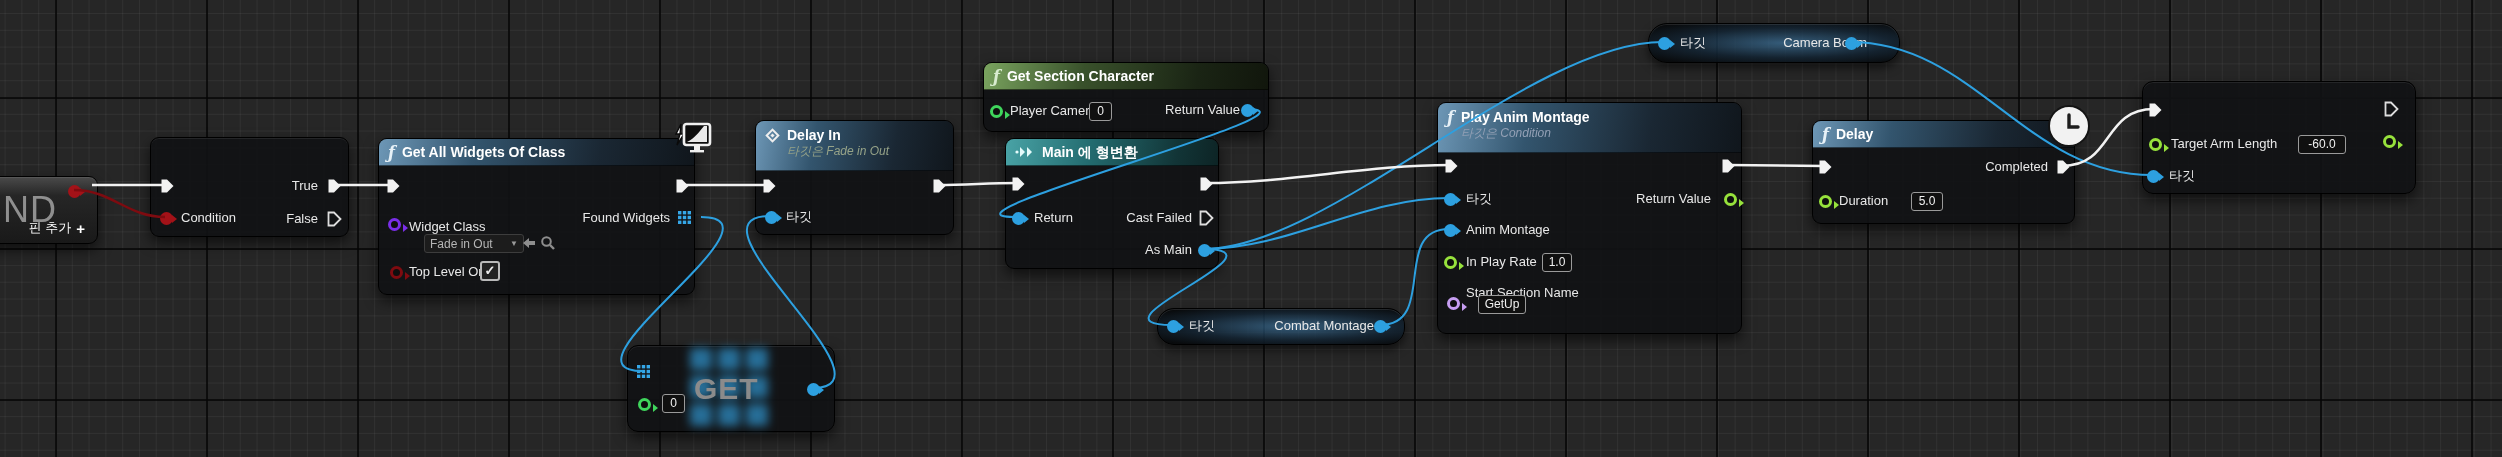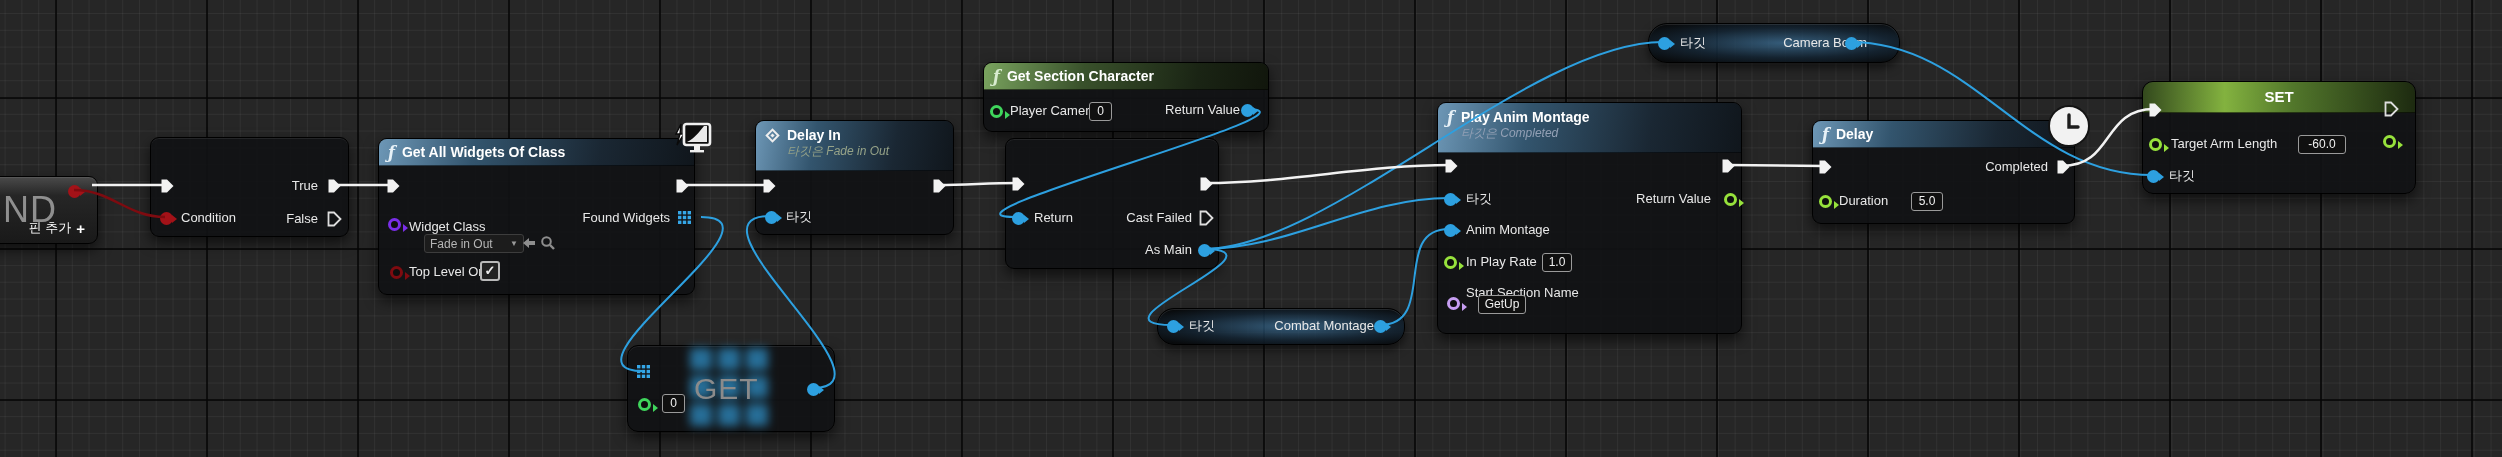--- a/index.html
+++ b/index.html
@@ -44,21 +44,21 @@
     background:radial-gradient(ellipse at 55% 50%, rgba(64,130,180,.6) 0%, rgba(18,34,48,.9) 55%, rgba(8,10,12,.97) 90%);
     box-shadow:inset 0 1px 0 rgba(255,255,255,.1), 0 5px 10px rgba(0,0,0,.55)}
   .drop{position:absolute;background:#1c1c1c;border:1px solid #3d3d3d;border-radius:3px;color:#b6b6b6;
     font-size:12px;display:flex;align-items:center;justify-content:space-between;padding:0 5px;height:17px}
   .drop .car{font-size:8px;color:#9a9a9a;margin-left:4px}
   .chk{position:absolute;width:16px;height:16px;background:#222;border:2px solid #b9b9b9;border-radius:3px;
     color:#ececec;font-size:13px;font-weight:bold;line-height:15px;text-align:center}
   .nd-big{position:absolute;font-size:36px;font-weight:normal;color:#8f8f8f;letter-spacing:1px}
   .addpin{position:absolute;font-size:13px;color:#fff;display:flex;gap:5px;align-items:center}
   .addpin b{font-size:15px}
-  .getword{position:absolute;font-size:30px;font-weight:normal;color:#8b8b8b;letter-spacing:1px;z-index:2}
+  .getword{position:absolute;font-size:30px;font-weight:bold;color:#8b8b8b;letter-spacing:1px;z-index:2}
   .getgrid{position:absolute;display:grid;grid-template-columns:repeat(3,22px);grid-template-rows:repeat(3,22px);
     gap:6px;filter:blur(5px);opacity:.8;z-index:1}
   .getgrid div{background:#2c85b8;border-radius:2px}
   .clock{position:absolute;z-index:3}
   svg{display:block}
   .wires{position:absolute;left:0;top:0;z-index:6;pointer-events:none}
 </style>
 </head>
 <body>
 
@@ -213,20 +213,30 @@
     <span class="tt">Get Section Character</span>
   </div>
   <span class="circ ring c-green" style="left:6px;top:42px"></span>
   <span class="lab" style="left:26px;top:40px">Player Camera</span>
   <span class="vbox" style="left:105px;top:39px;min-width:13px">0</span>
   <span class="lab r" style="right:28px;top:39px">Return Value</span>
   <span class="circ fill c-blue" style="left:257px;top:41px"></span>
 </div>
 
 <div class="node" style="left:1005px;top:138px;width:212px;height:129px">
+  <div class="hdr h1 hdr-teal">
+    <span>
+      <svg width="20" height="12" viewBox="0 0 20 12">
+          <circle cx="2" cy="6" r="1.6" fill="#e5fbfb"></circle>
+          <path d="M5 1 l5 5 -5 5 z" fill="#e5fbfb"></path>
+          <path d="M12 1 l5 5 -5 5 z" fill="#e5fbfb"></path>
+        </svg>
+    </span>
+    <span class="tt">Main 에 형변환</span>
+  </div>
   <span class="pexec" style="left:5px;top:37px">
       <svg width="15" height="16">
         <path d="M1.5 1.5 h5.5 l6.5 6.5 -6.5 6.5 h-5.5 z" fill="#f2f2f2"></path>
       </svg>
     </span>
   <span class="pexec" style="left:193px;top:37px">
       <svg width="15" height="16">
         <path d="M1.5 1.5 h5.5 l6.5 6.5 -6.5 6.5 h-5.5 z" fill="#f2f2f2"></path>
       </svg>
     </span>
@@ -287,21 +297,21 @@
   <span class="lab" style="left:31px;top:11px">타깃</span>
   <span class="lab r" style="right:32px;top:11px">Camera Boom</span>
   <span class="circ fill c-blue" style="left:196px;top:13px"></span>
 </div>
 
 <div class="node" style="left:1437px;top:102px;width:303px;height:230px">
   <div class="hdr h2 hdr-blue">
     <span class="fx">ƒ</span>
     <span>
         <div class="tt">Play Anim Montage</div>
-      <div class="st" style="color:#93a0b5">타깃은 Completed</div>
+      <div class="st" style="color:#93a0b5">타깃은 Condition</div>
       </span>
   </div>
   <span class="pexec" style="left:6px;top:55px">
       <svg width="15" height="16">
         <path d="M1.5 1.5 h5.5 l6.5 6.5 -6.5 6.5 h-5.5 z" fill="#f2f2f2"></path>
       </svg>
     </span>
   <span class="pexec" style="left:283px;top:55px">
       <svg width="15" height="16">
         <path d="M1.5 1.5 h5.5 l6.5 6.5 -6.5 6.5 h-5.5 z" fill="#f2f2f2"></path>
@@ -342,23 +352,20 @@
       <svg width="15" height="16">
         <path d="M1.5 1.5 h5.5 l6.5 6.5 -6.5 6.5 h-5.5 z" fill="#f2f2f2"></path>
       </svg>
     </span>
   <span class="circ ring c-lime" style="left:6px;top:74px"></span>
   <span class="lab" style="left:26px;top:72px">Duration</span>
   <span class="vbox" style="left:98px;top:71px;min-width:22px">5.0</span>
 </div>
 
 <div class="node" style="left:2142px;top:81px;width:272px;height:111px;border-radius:11px">
-  <div class="hdr hdr-set" style="border-radius:10px 10px 0 0">
-    <span class="tt">SET</span>
-  </div>
   <span class="pexec" style="left:5px;top:20px">
       <svg width="15" height="16">
         <path d="M1.5 1.5 h5.5 l6.5 6.5 -6.5 6.5 h-5.5 z" fill="#f2f2f2"></path>
       </svg>
     </span>
   <span class="pexec" style="left:241px;top:19px">
       <svg width="15" height="16">
         <path d="M1.5 1.5 h5.5 l6.5 6.5 -6.5 6.5 h-5.5 z" fill="none" stroke="#dedede" stroke-width="1.8"></path>
       </svg>
     </span>

